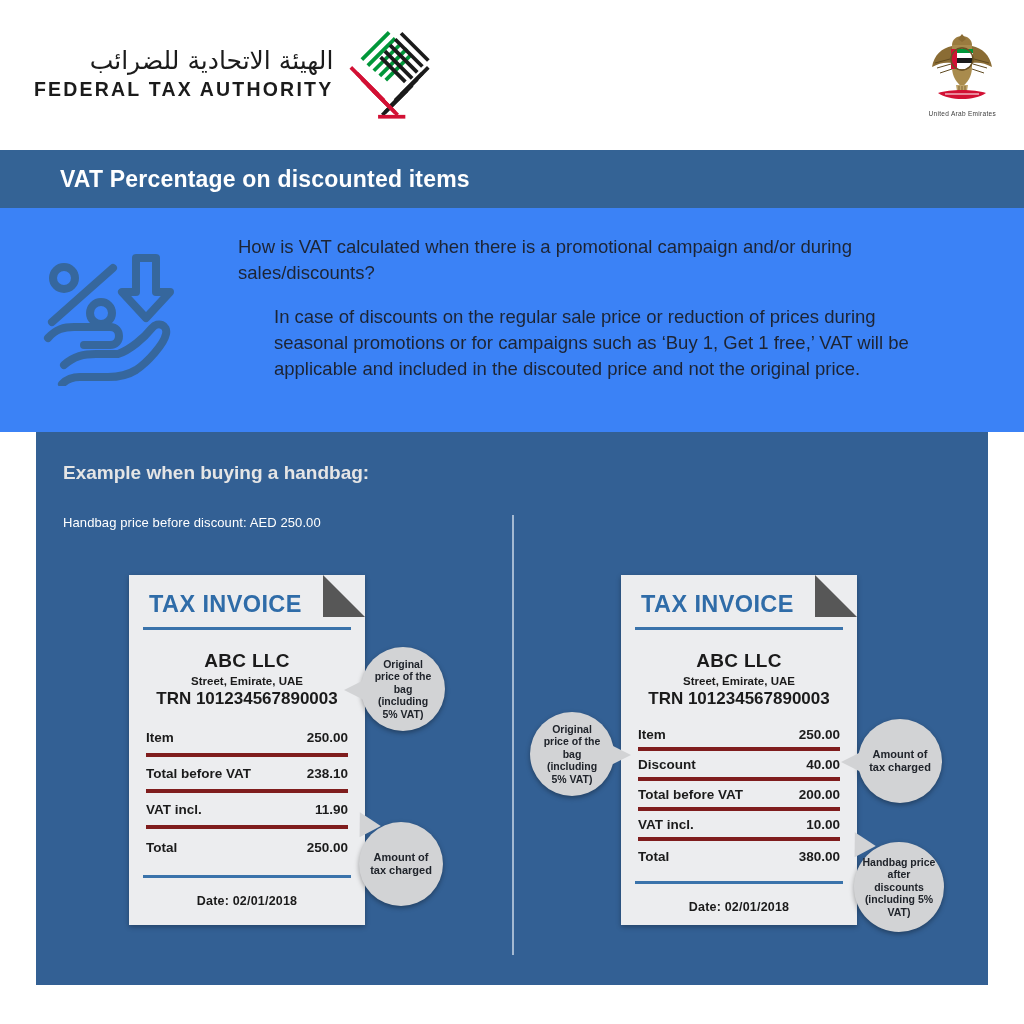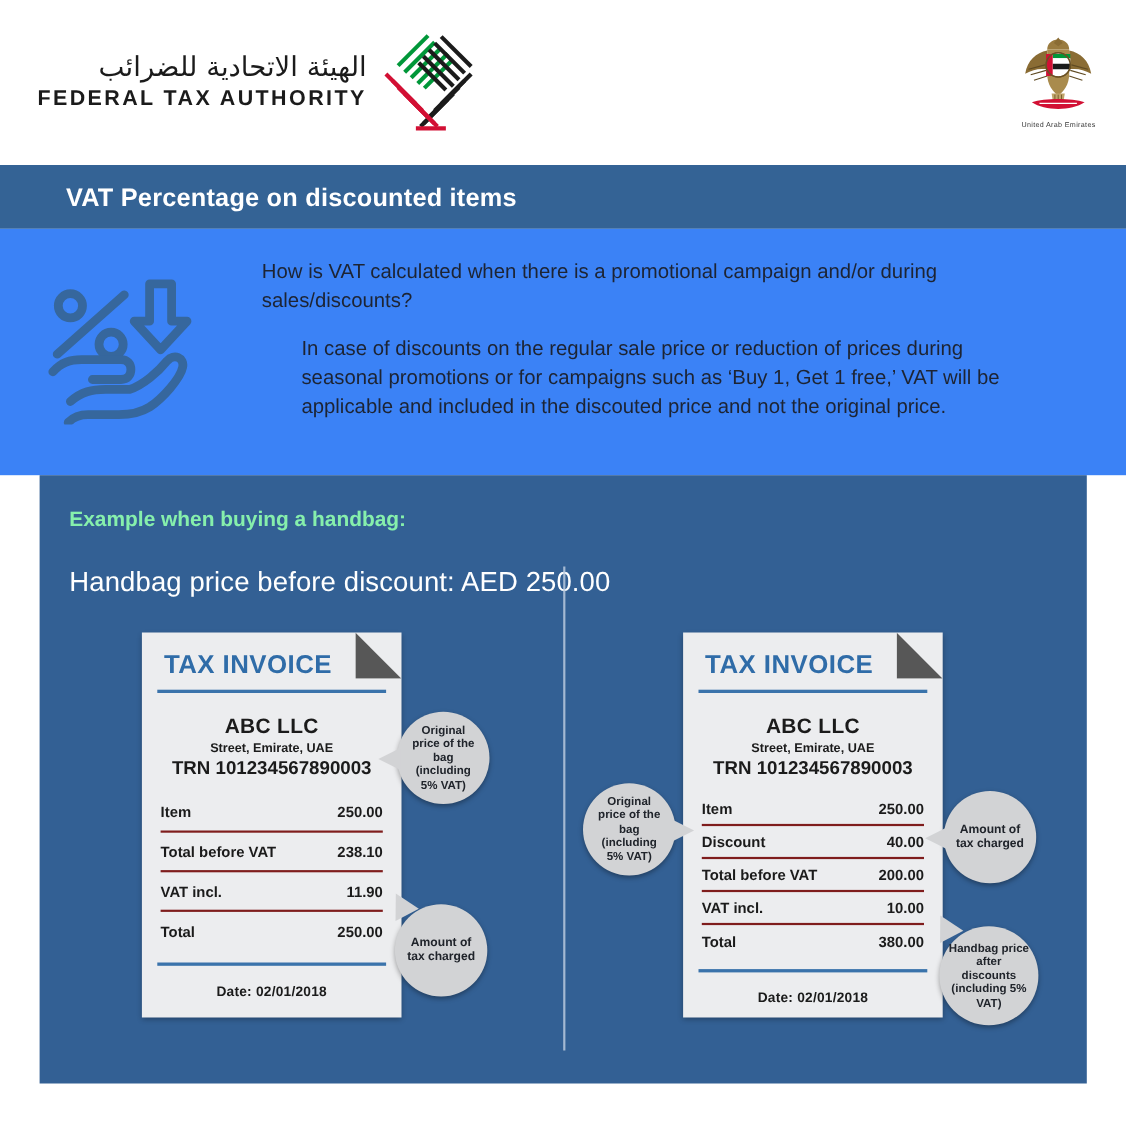--- a/index.html
+++ b/index.html
@@ -53,24 +53,24 @@
   }
   .intro-copy p + p { margin-top: 17px; margin-left: 36px; }
 
   
   .panel {
     position: absolute; left: 36px; top: 432px; width: 952px; height: 553px;
     background: #336094;
   }
   .panel-title {
     position: absolute; left: 27px; top: 30px;
-    color: #86efac; font-size: 19px; font-weight: bold;
+    color: #e5e5e5; font-size: 19px; font-weight: bold;
   }
   .col-head {
-    position: absolute; color: #ffffff; font-size: 25px; letter-spacing: .1px;
+    position: absolute; color: #ffffff; font-size: 13px; letter-spacing: .1px;
   }
   .col-head.left  { left: 27px;  top: 83px; }
   .col-head.right { left: 503px; top: 83px; }
   .col-divider {
     position: absolute; left: 476px; top: 83px; width: 2px; height: 440px;
     background: #b9c9dd; opacity: .85;
   }
 
   
   .invoice {
@@ -91,21 +91,21 @@
   .rule-thick { height: 3px; background: #3a73ab; margin: 9px 14px 0 14px; }
   .rule-thick.bottom { margin-top: 10px; }
   .biz { text-align: center; margin-top: 20px; }
   .biz-name { font-size: 19px; font-weight: bold; color: #1b1b1b; letter-spacing: .3px; }
   .biz-addr { font-size: 11.5px; font-weight: bold; color: #1b1b1b; margin-top: 3px; }
   .biz-trn  { font-size: 17px;   font-weight: bold; color: #1b1b1b; margin-top: 2px; }
   .rows { margin-top: 12px; padding: 0 17px; }
   .row {
     display: flex; justify-content: space-between; align-items: center;
     font-size: 13.5px; font-weight: bold; color: #1b1b1b;
-    border-bottom: 2px solid #7f1d1d;
+    border-bottom: 4px solid #7f1d1d;
   }
   .row:last-child { border-bottom: none; }
   .invoice.left  .row { height: 36px; }
   .invoice.right .row { height: 30px; }
   .date {
     text-align: center; font-size: 12.5px; font-weight: bold; color: #1b1b1b;
     margin-top: 16px; letter-spacing: .2px;
   }
 
   

